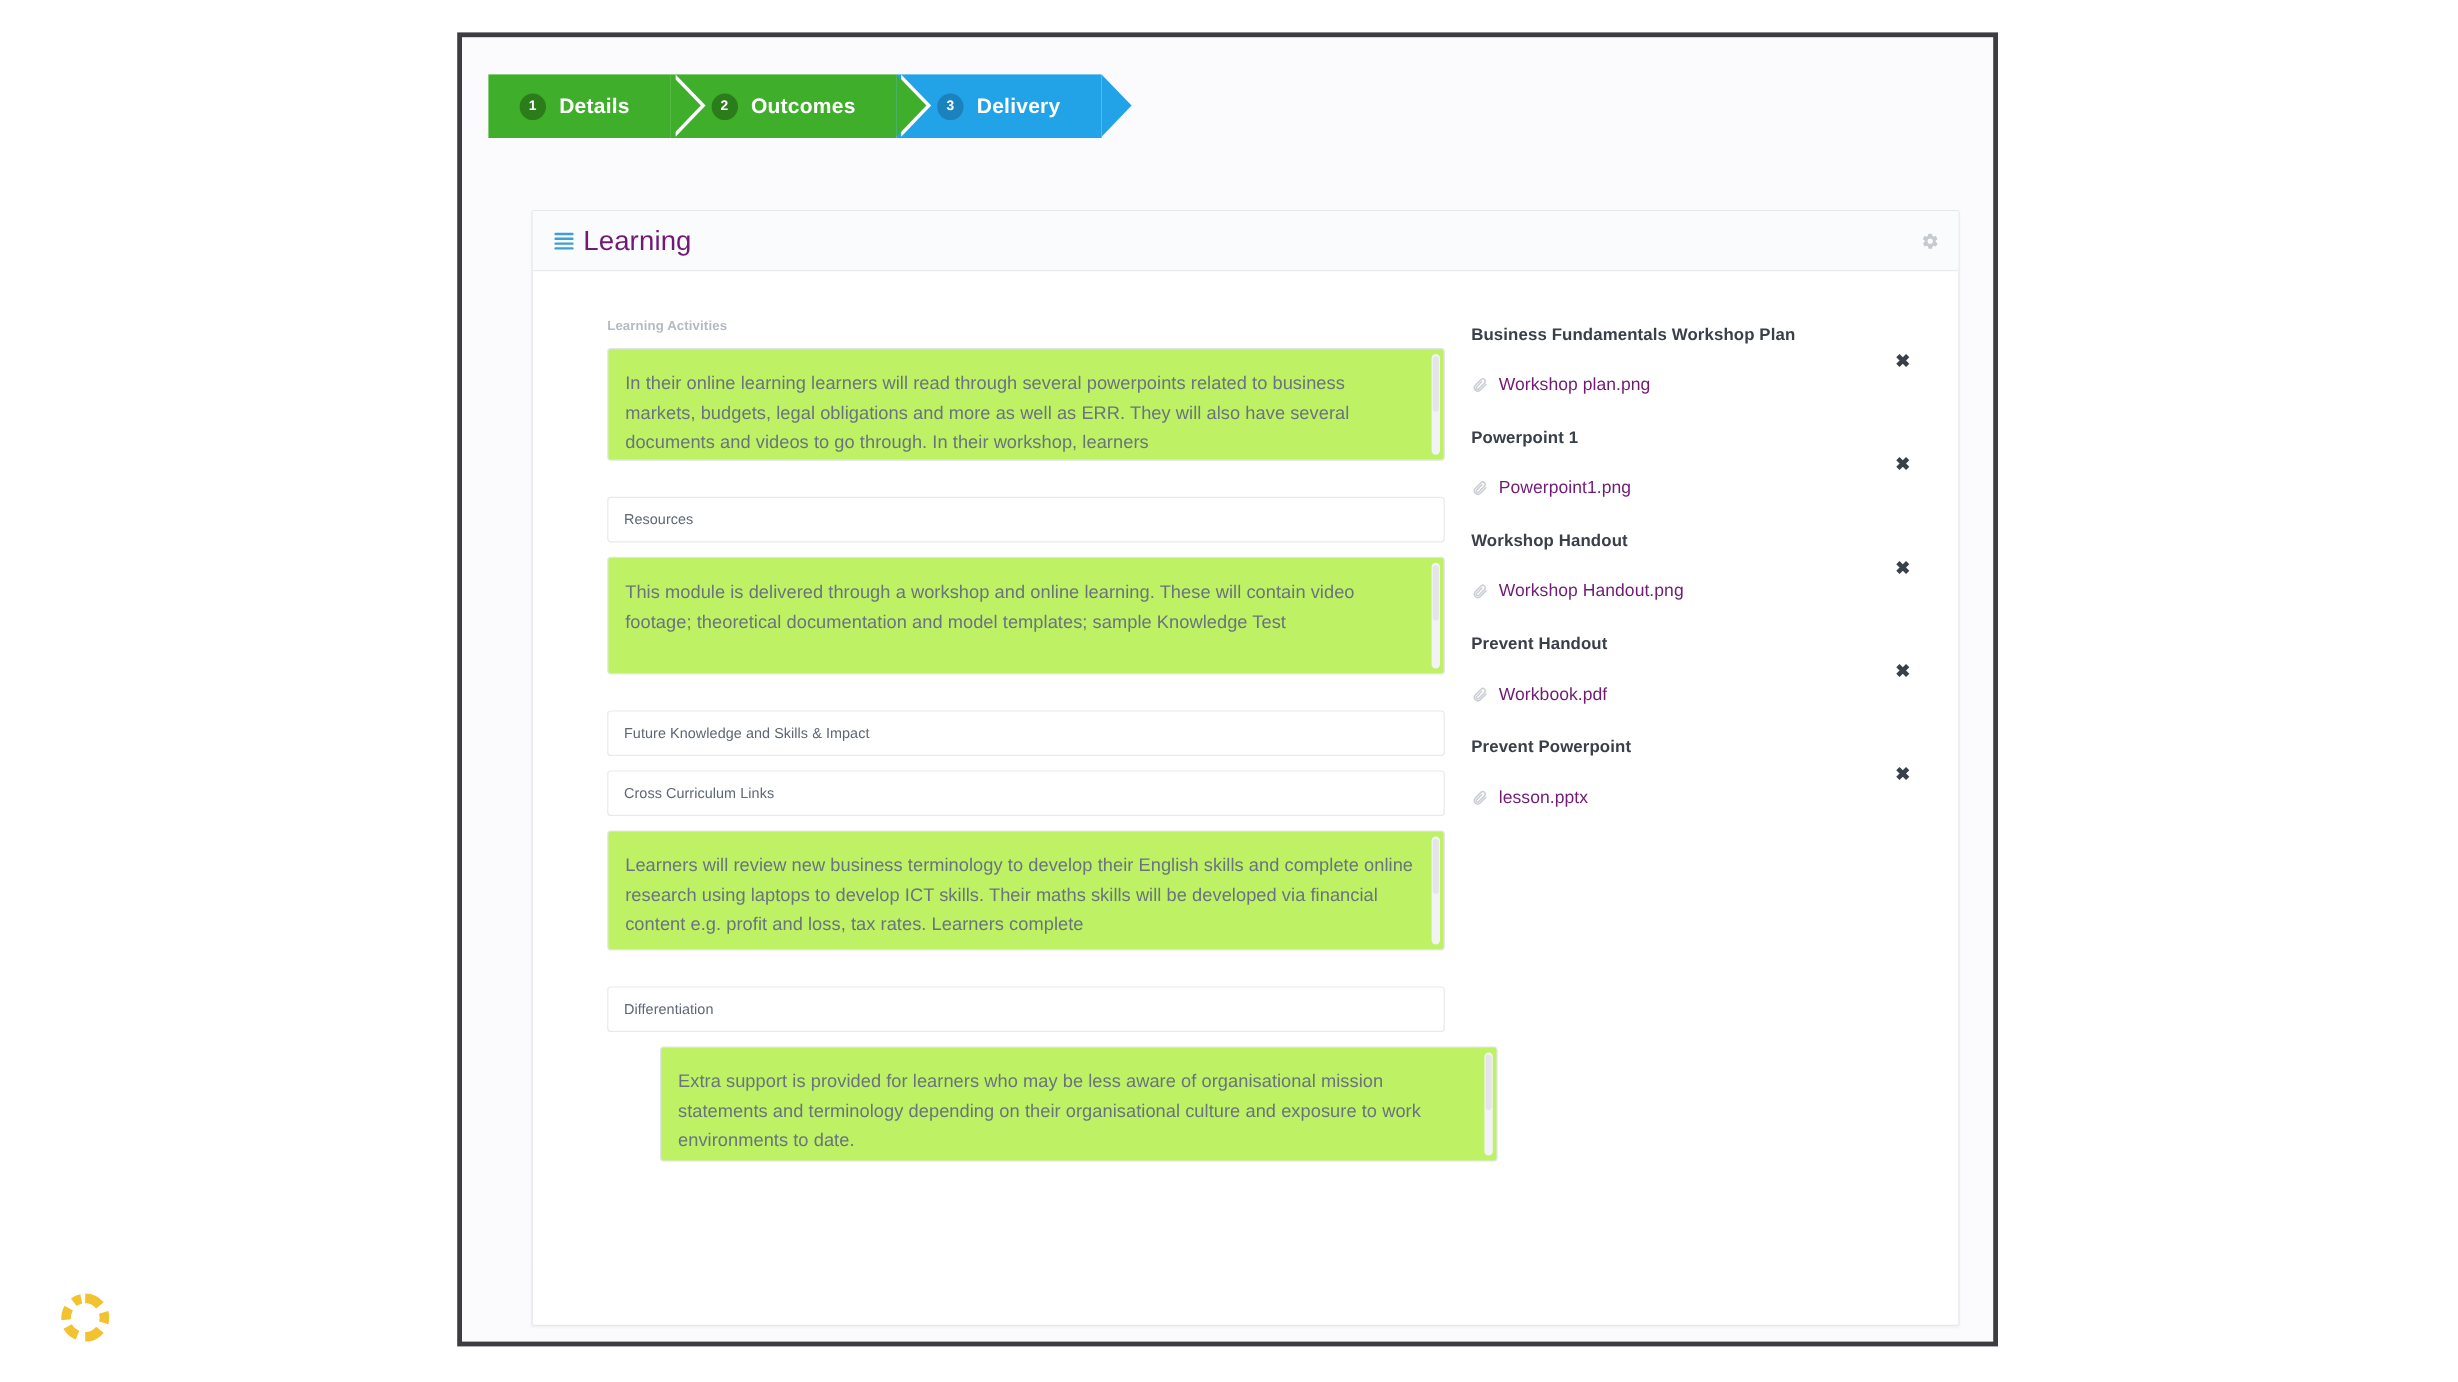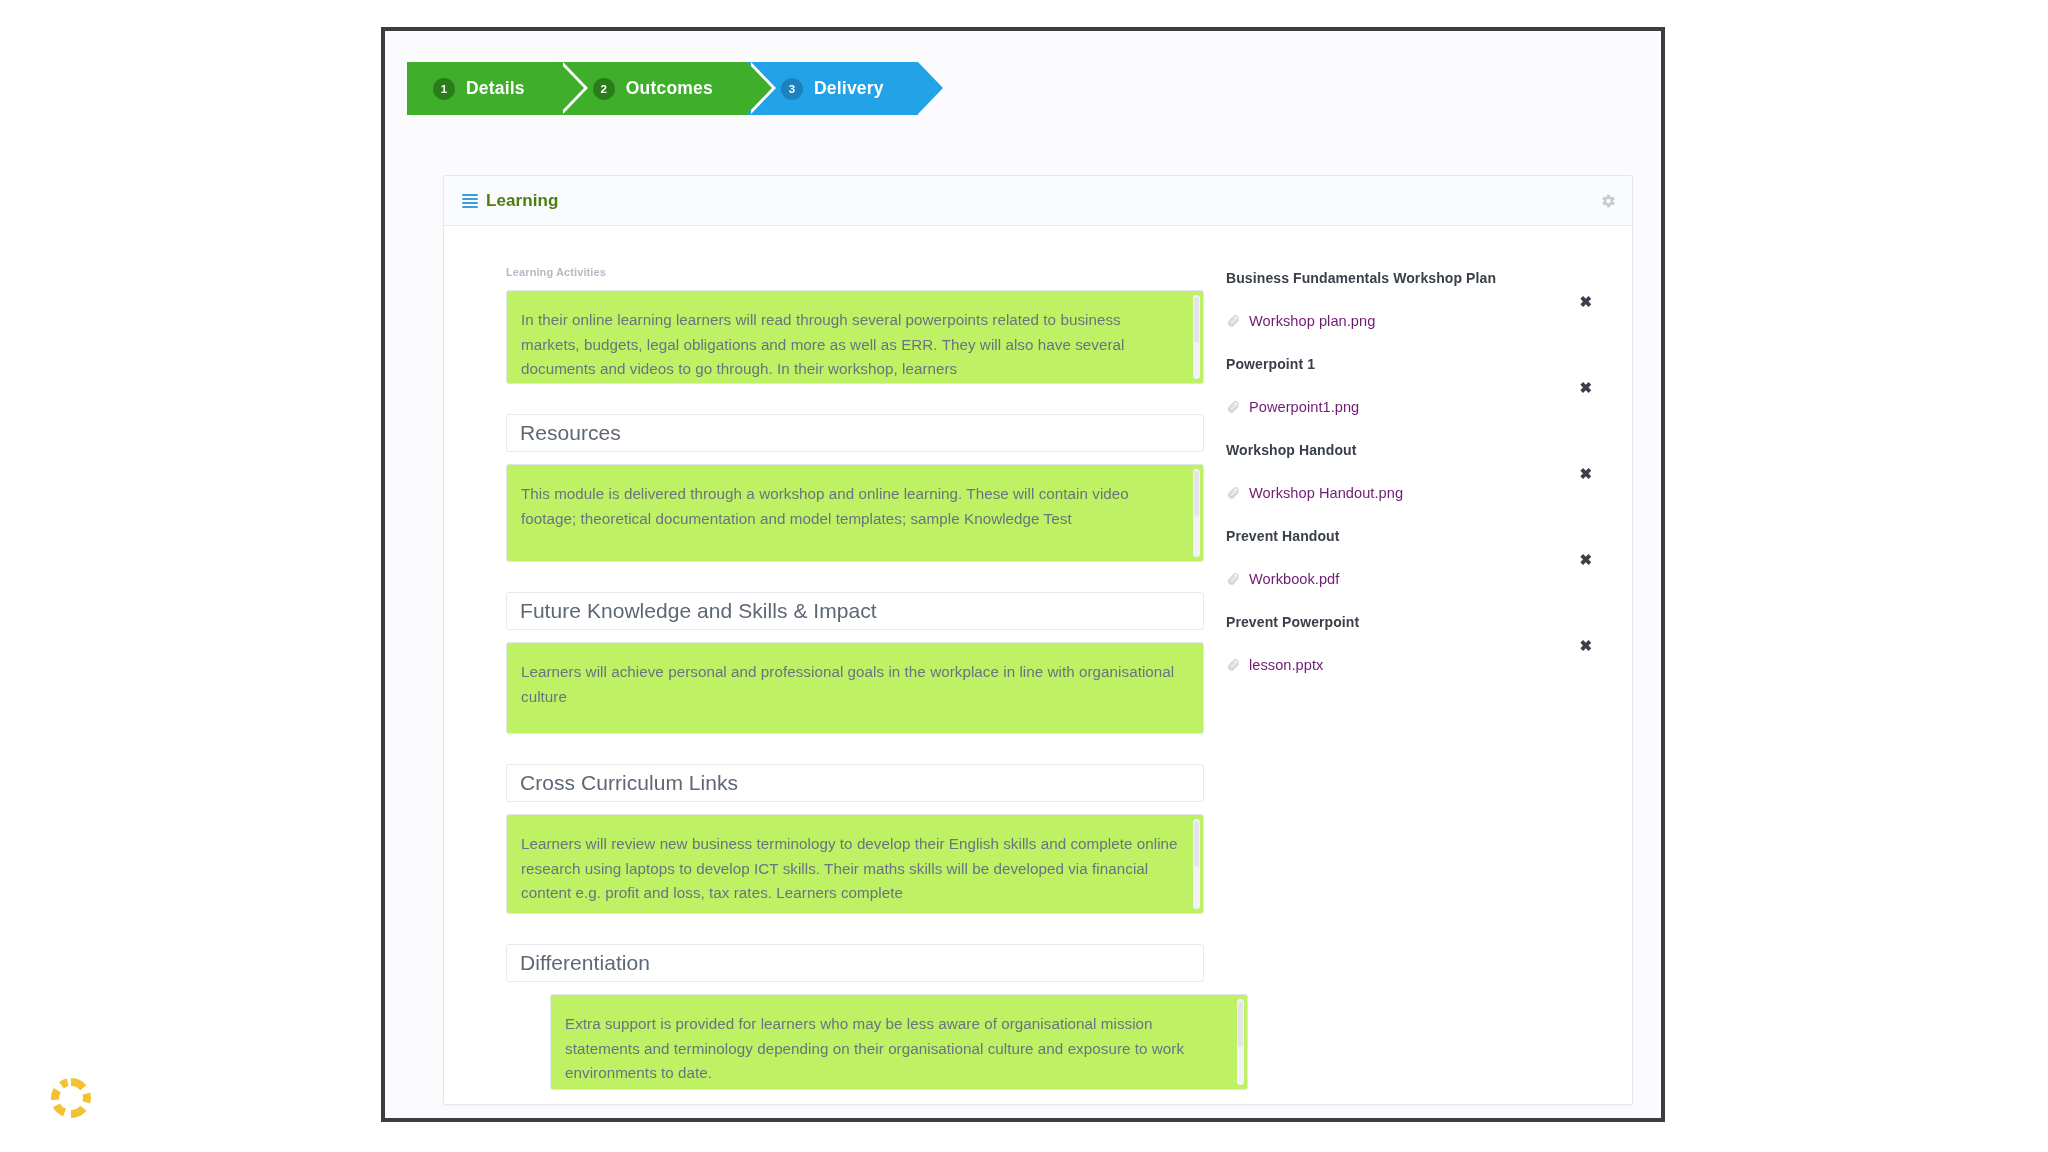--- a/index.html
+++ b/index.html
@@ -140,24 +140,23 @@
     height: 2px;
     background: #3e9fd8;
     border-radius: 1px;
   }
   .list-icon i:nth-child(1) { width: 100%; }
   .list-icon i:nth-child(2) { width: 100%; }
   .list-icon i:nth-child(3) { width: 100%; }
   .list-icon i:nth-child(4) { width: 100%; }
 
   #panel-title {
-    font-size: 17px;
-    color: #4d7c0f;
+    font-size: 23px;
+    color: #701a75;
     letter-spacing: .1px;
-    font-weight: bold;
   }
 
   #panel-gear {
     position: absolute;
     right: 16px;
     top: 50%;
     transform: translateY(-50%);
     width: 15px;
     height: 15px;
     opacity: .55;
@@ -188,21 +187,21 @@
 
   .title-input {
     width: 698px;
     height: 38px;
     border: 1px solid #e6e9ee;
     border-radius: 3px;
     background: #ffffff;
     display: flex;
     align-items: center;
     padding: 0 13px;
-    font-size: 21px;
+    font-size: 12px;
     color: #5e6774;
     margin-bottom: 12px;
     letter-spacing: .05px;
   }
 
   .textarea-box {
     position: relative;
     width: 698px;
     border: 1px solid #e1e5ea;
     border-radius: 3px;
@@ -370,23 +369,20 @@
             <p>This module is delivered through a workshop and online learning. These will contain video footage; theoretical documentation and model templates; sample Knowledge Test</p>
             <span class="ta-scroll">
                 <i></i>
               </span>
           </div>
 
           <div class="title-input">
             <span>Future Knowledge and Skills &amp; Impact</span>
           </div>
 
-          <div class="textarea-box h2">
-            <p>Learners will achieve personal and professional goals in the workplace in line with organisational culture</p>
-          </div>
 
           <div class="title-input">
             <span>Cross Curriculum Links</span>
           </div>
 
           <div class="textarea-box h3c">
             <p>Learners will review new business terminology to develop their English skills and complete online research using laptops to develop ICT skills. Their maths skills will be developed via financial content e.g. profit and loss, tax rates. Learners complete</p>
             <span class="ta-scroll">
                 <i></i>
               </span>

